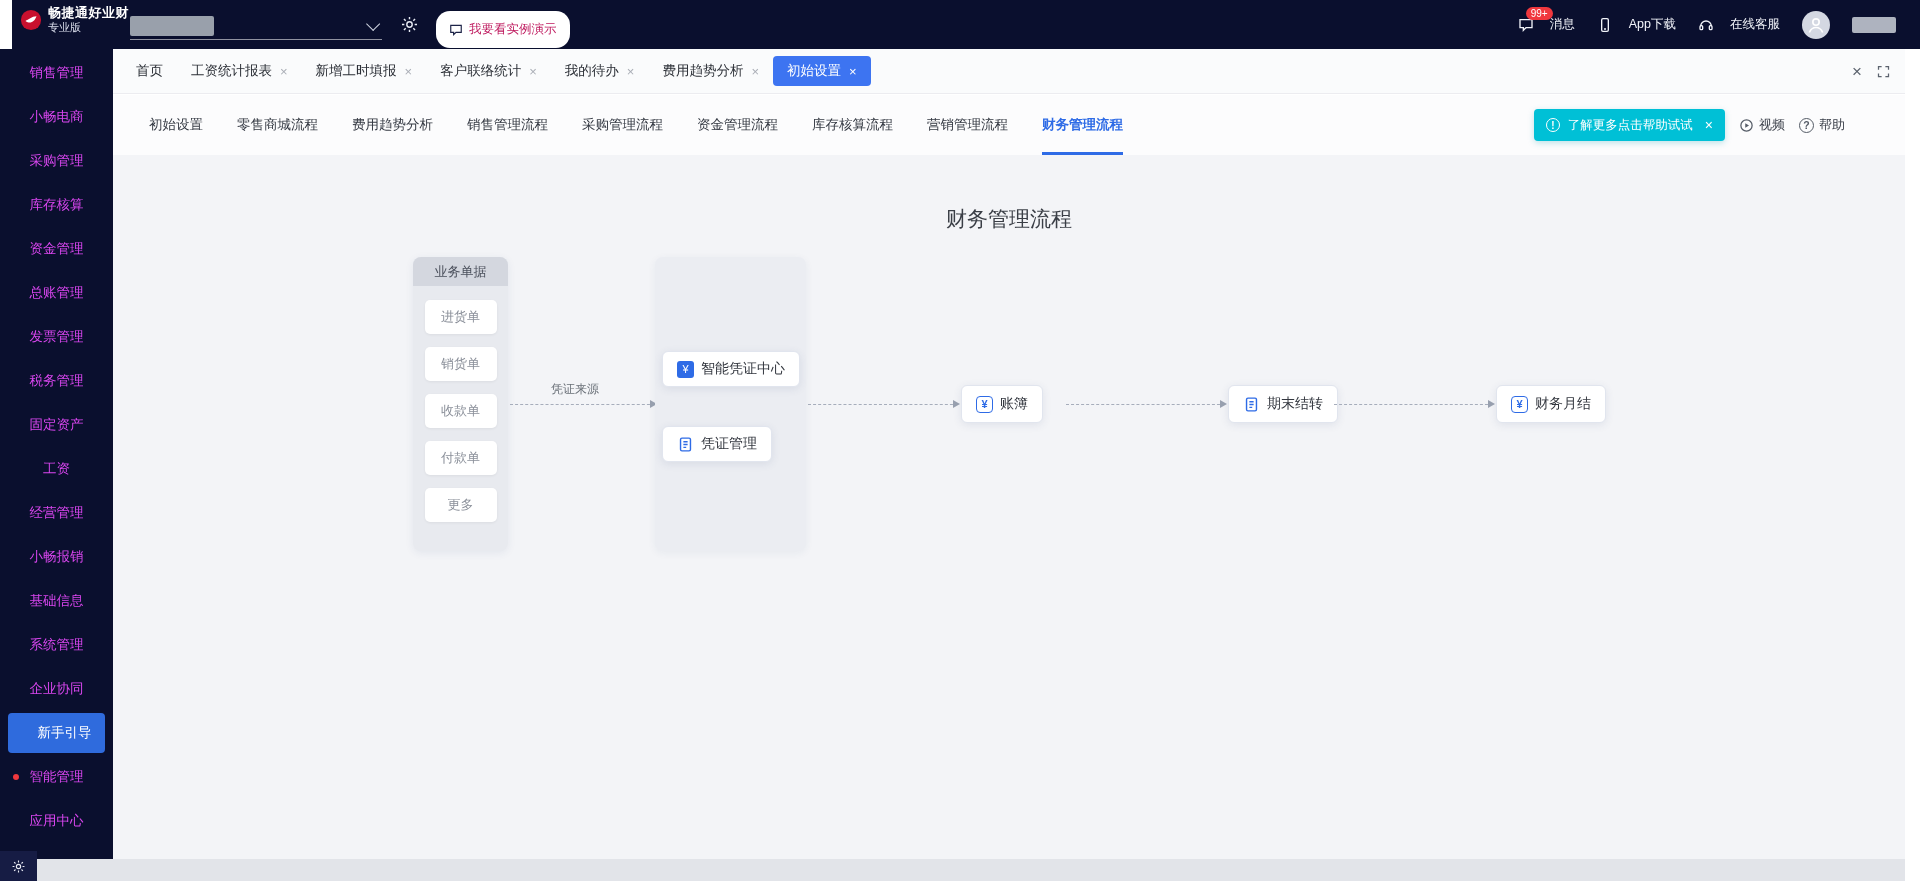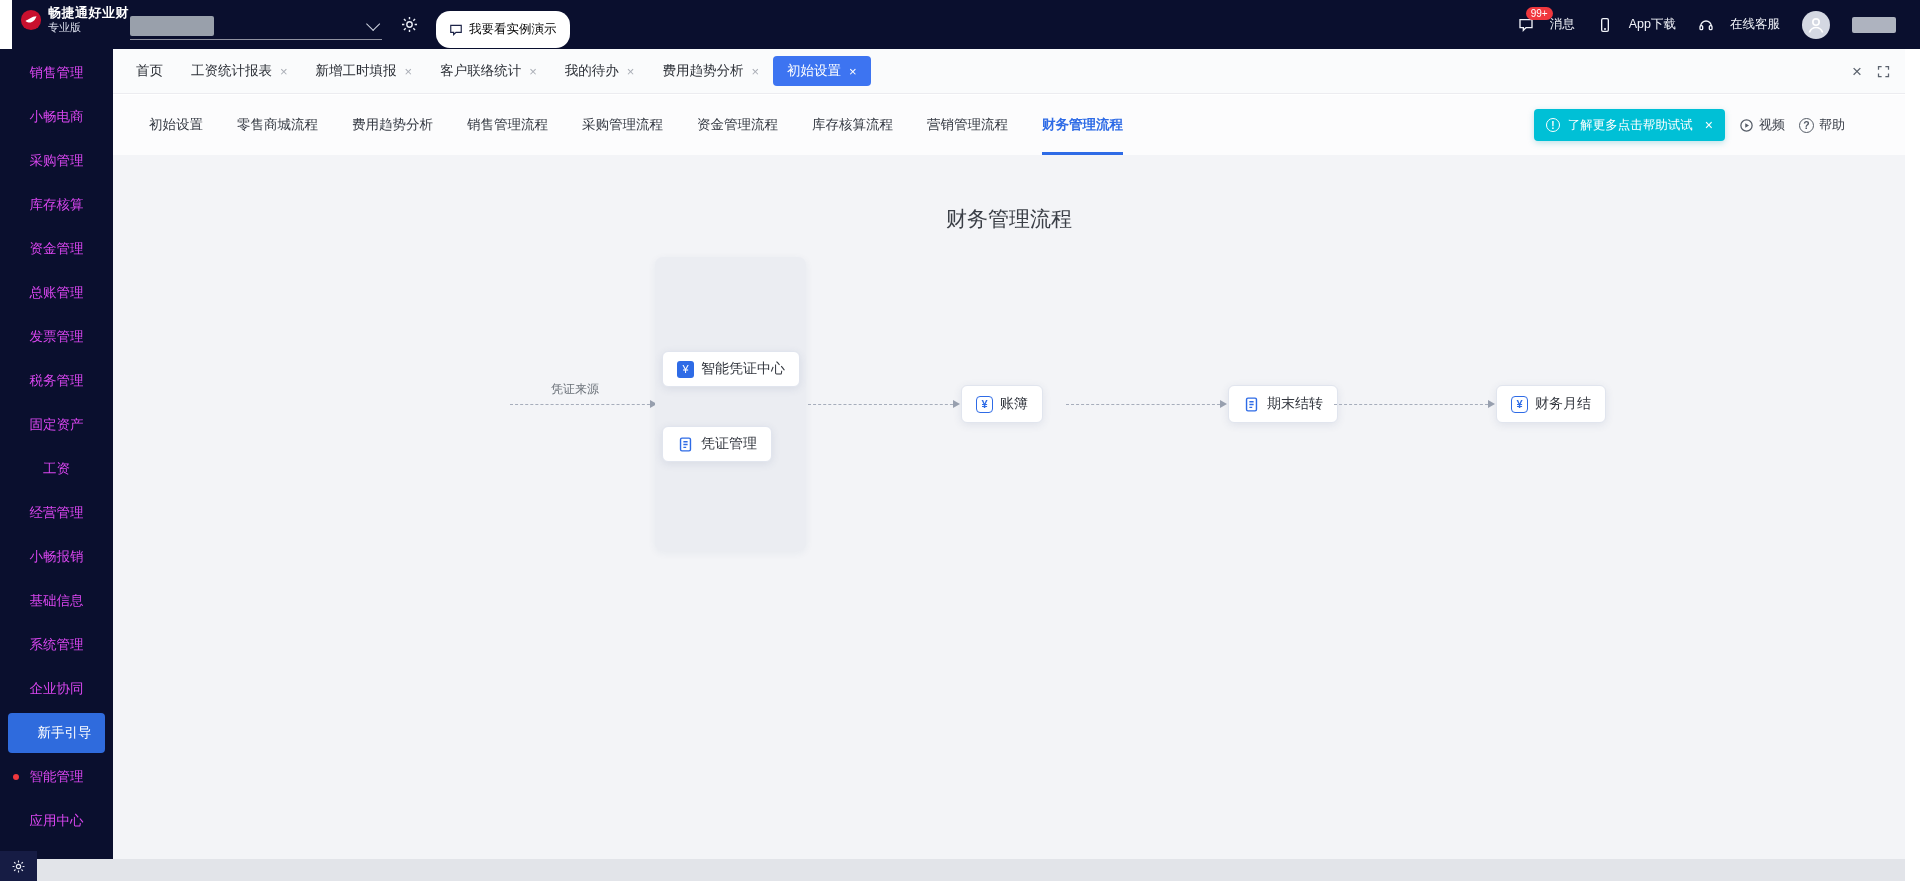--- a/index.html
+++ b/index.html
@@ -12,21 +12,21 @@
   .logo { position:absolute; left:8px; top:5px; display:flex; align-items:center; gap:6px; }
   .logo-mark { width:22px; height:22px; flex:0 0 22px; }
   .logo-text { display:flex; flex-direction:column; line-height:1.25; }
   .logo-text .l1 { font-size:13px; font-weight:bold; letter-spacing:.5px; }
   .logo-text .l2 { font-size:11px; color:#d8dcea; }
   .company-select { position:absolute; left:118px; top:12px; width:252px; height:28px; display:flex; align-items:center; justify-content:space-between; border-bottom:1px solid rgba(255,255,255,.55); cursor:pointer; }
   .redact { display:inline-block; background:#99a0ab; border-radius:2px; }
   .company-select .redact { width:84px; height:20px; }
   .chev { width:10px; height:10px; border-right:1.5px solid #cfd4e0; border-bottom:1.5px solid #cfd4e0; transform:rotate(45deg) translateY(-3px); margin-right:6px; }
   .top-gear { position:absolute; left:388px; top:15px; width:19px; height:19px; color:#e8ebf4; cursor:pointer; }
-  .demo-pill { position:absolute; left:424px; top:11px; height:37px; border:none; border-radius:14px; background:#ffffff; color:#000000; font-size:12.5px; display:flex; align-items:center; gap:6px; padding:0 13px; cursor:pointer; font-family:inherit; }
+  .demo-pill { position:absolute; left:424px; top:11px; height:37px; border:none; border-radius:14px; background:#ffffff; color:#be185d; font-size:12.5px; display:flex; align-items:center; gap:6px; padding:0 13px; cursor:pointer; font-family:inherit; }
   .demo-pill .icon { width:14px; height:14px; color:#1c2347; }
   .topbar-right { position:absolute; right:36px; top:0; height:49px; display:flex; align-items:center; gap:22px; }
   .tb-item { position:relative; display:flex; align-items:center; gap:16px; font-size:12.5px; color:#f2f4fa; cursor:pointer; }
   .tb-item .icon { width:16px; height:16px; color:#f2f4fa; }
   .badge { position:absolute; top:-9px; left:8px; background:#f0383e; color:#fff; font-size:10px; line-height:13px; border-radius:8px; padding:0 5px; }
   .avatar { width:28px; height:28px; border-radius:50%; background:#d4d8e2; color:#ffffff; display:flex; align-items:center; justify-content:center; overflow:hidden; cursor:pointer; }
   .avatar svg { width:20px; height:20px; }
   .name-redact { width:44px; height:16px; background:#aeb3bf; }
 
   
@@ -332,20 +332,30 @@
           <span>帮助</span>
         </div>
       </div>
     </div>
 
     <div class="canvas">
       <div class="canvas-title">财务管理流程</div>
 
       <div class="flow">
 
+        <div class="doc-group">
+          <div class="doc-header">业务单据</div>
+          <div class="doc-items">
+            <div class="doc-item">进货单</div>
+            <div class="doc-item">销货单</div>
+            <div class="doc-item">收款单</div>
+            <div class="doc-item">付款单</div>
+            <div class="doc-item">更多</div>
+          </div>
+        </div>
 
         <div class="arrow-label">凭证来源</div>
         <div class="arrow arrow1"></div>
 
         <div class="mid-panel"></div>
 
         <div class="node small node-smart">
           <span class="yen-filled">¥</span>
           <span>智能凭证中心</span>
         </div>

